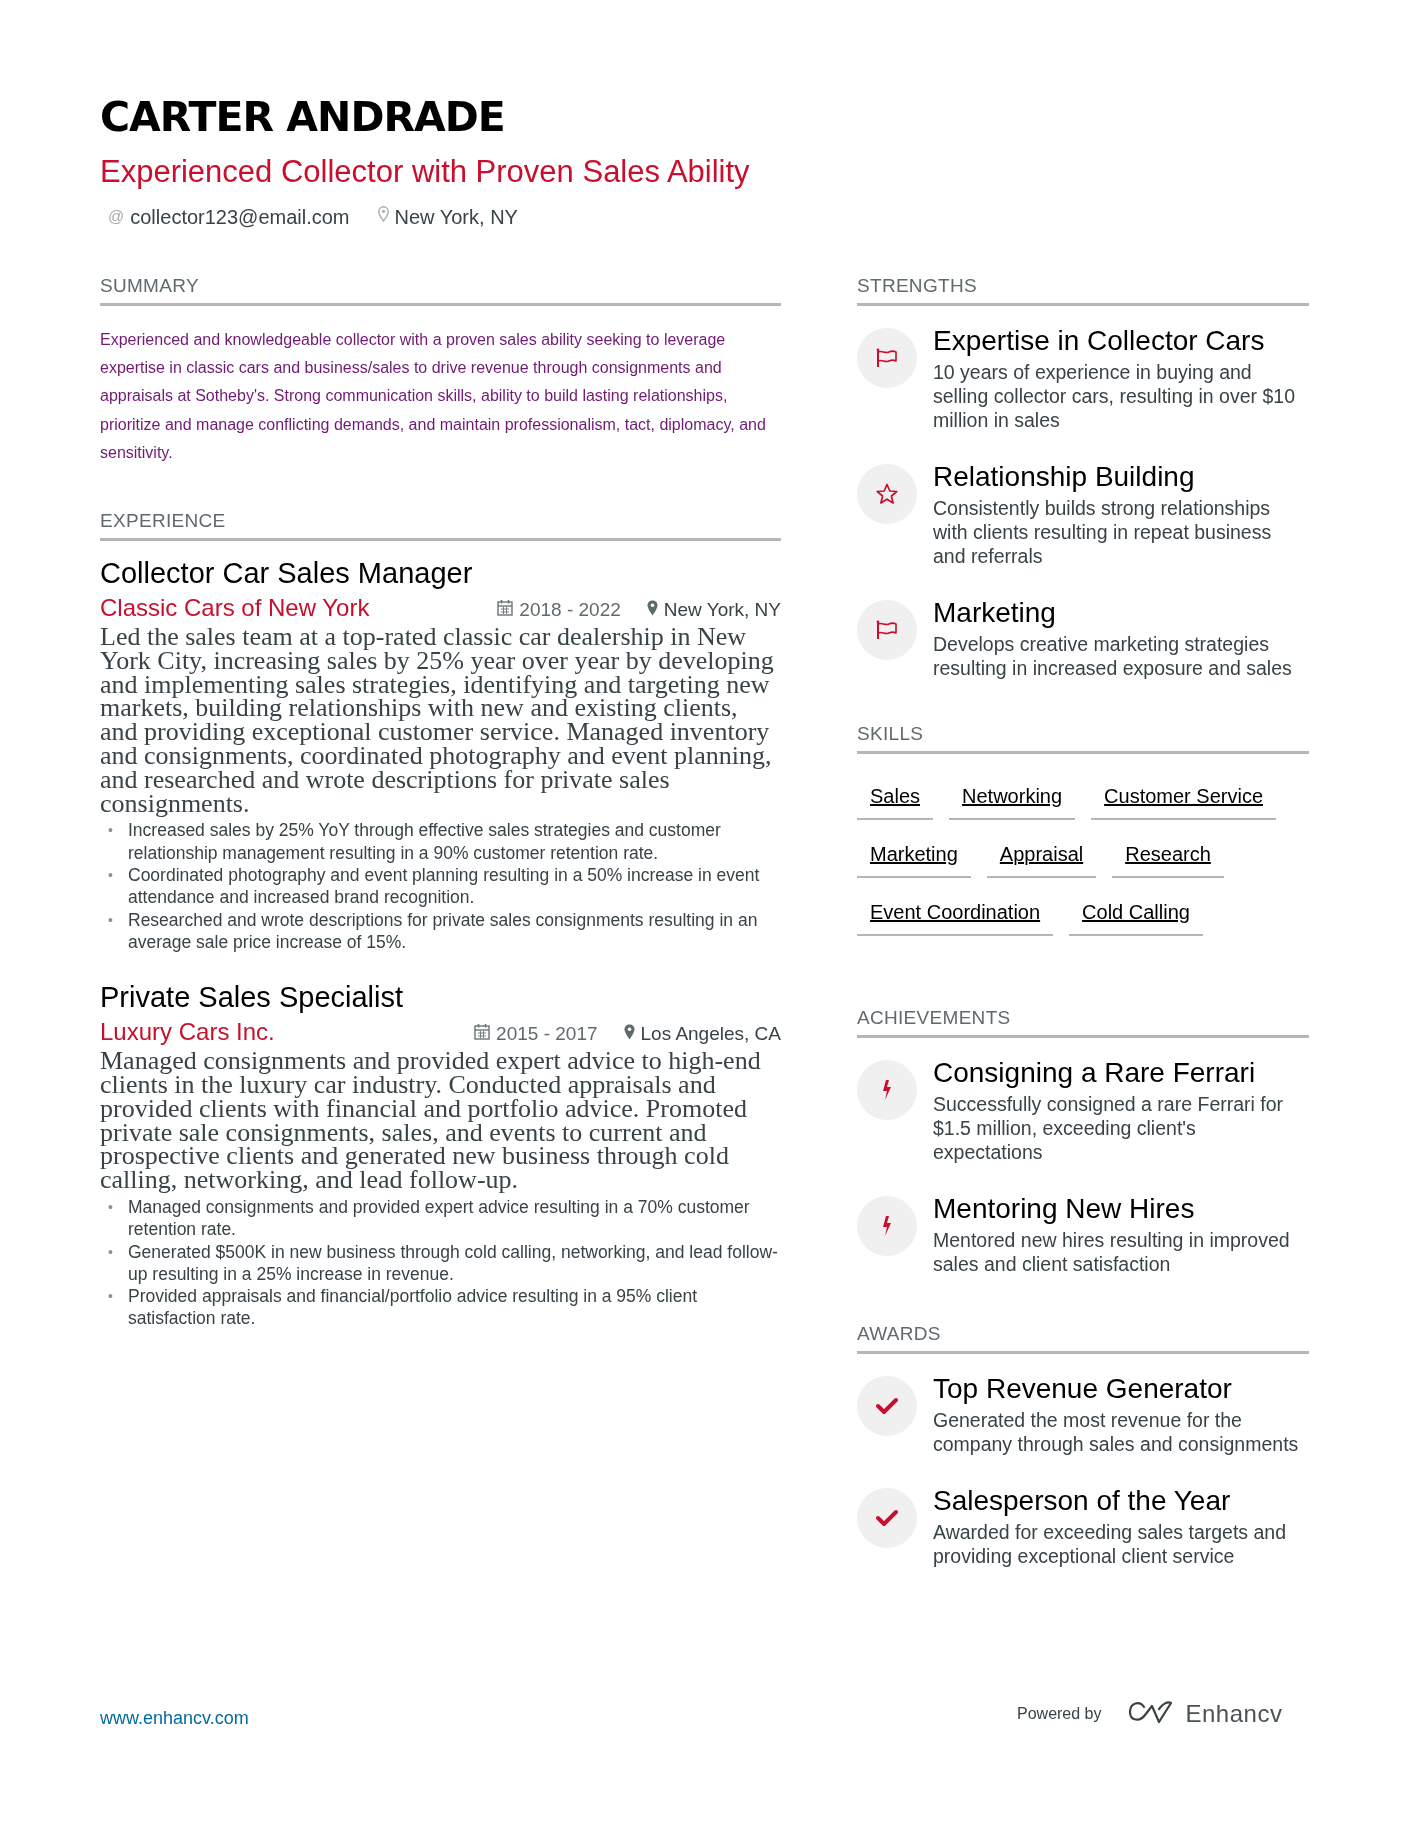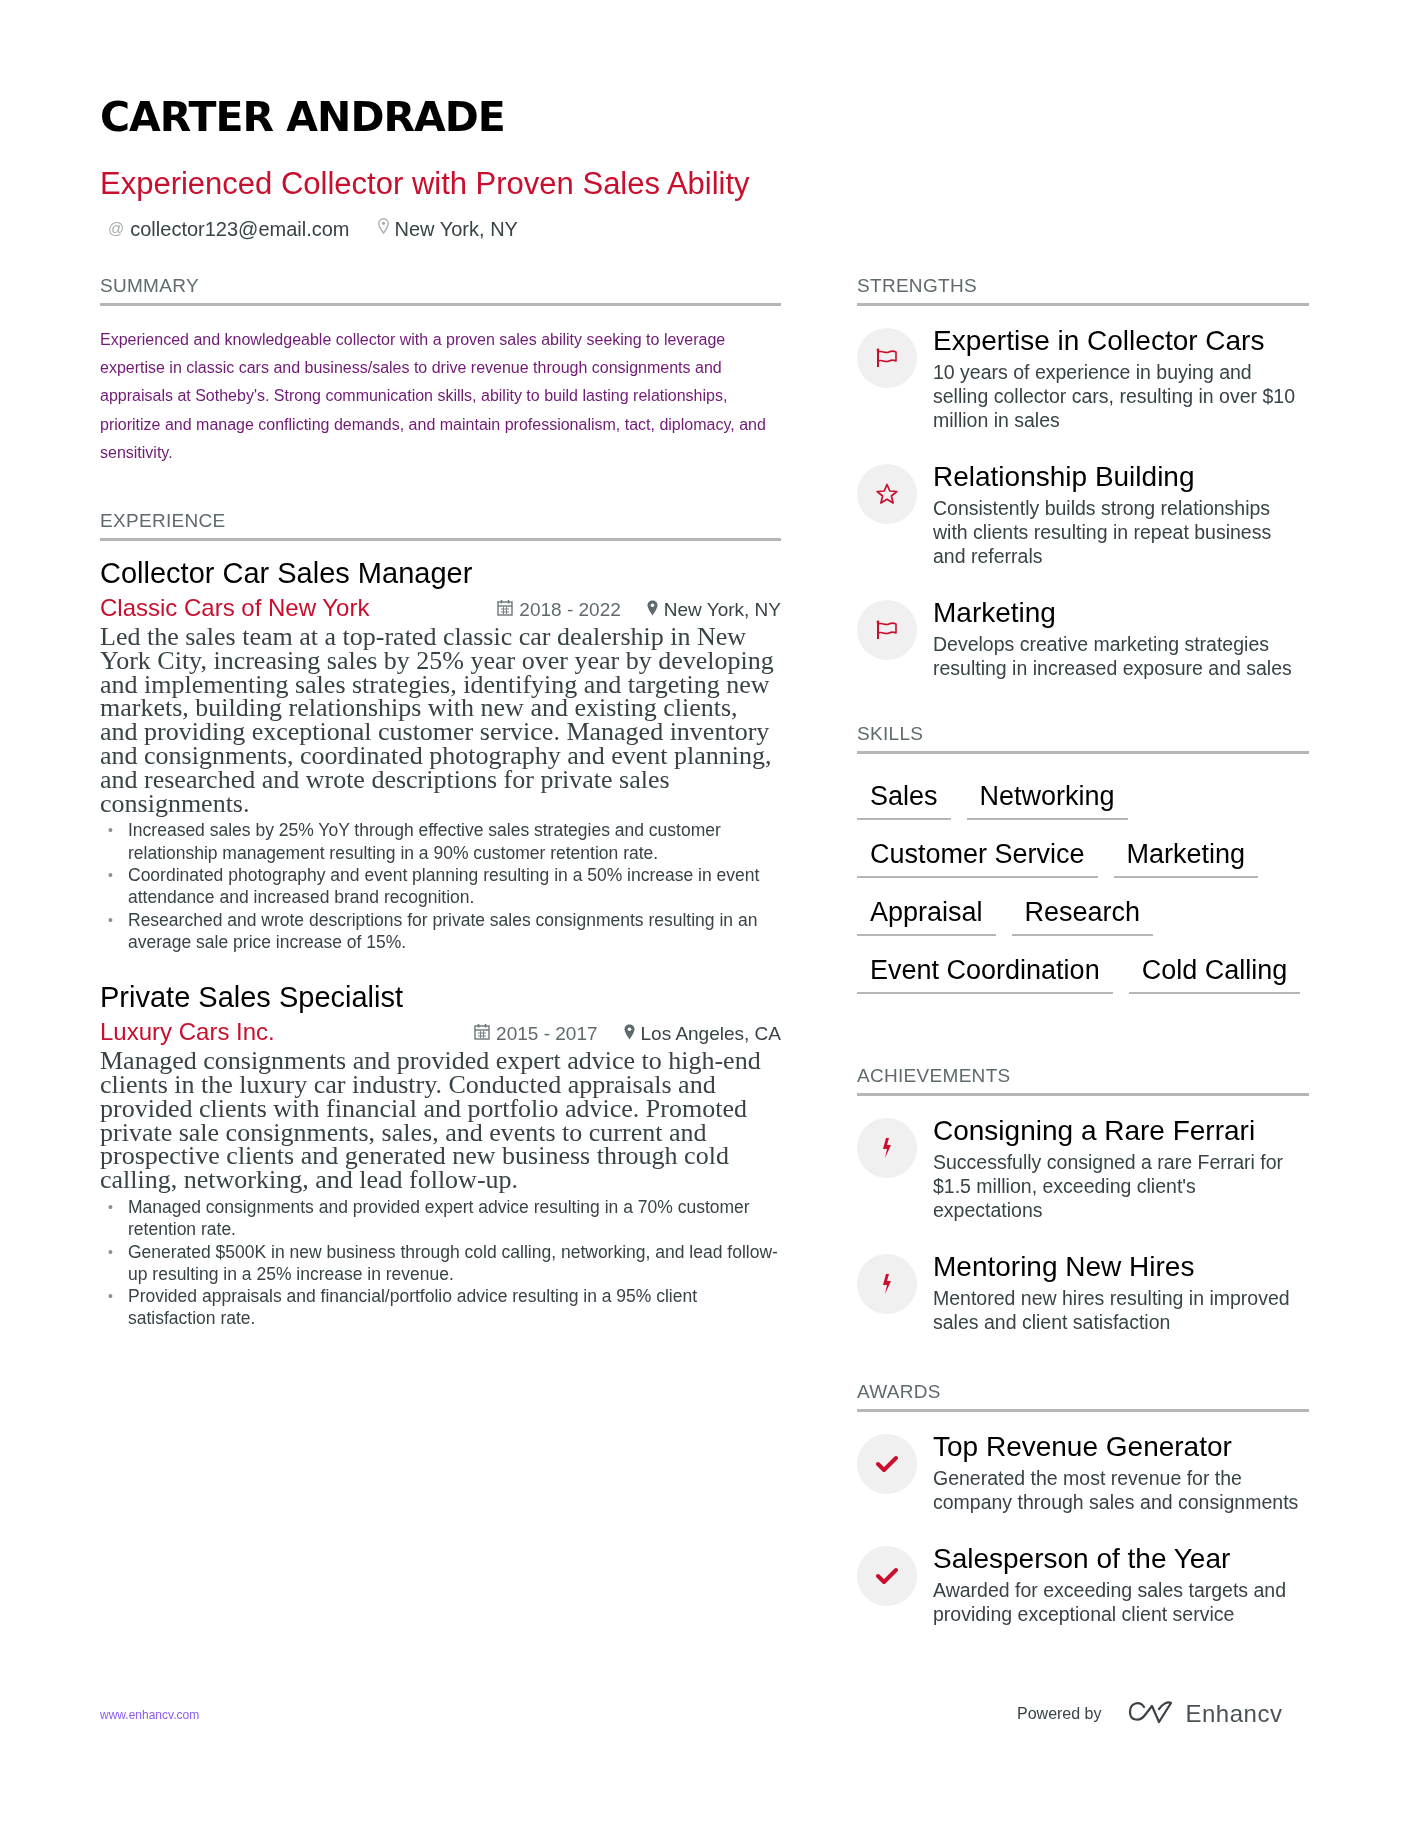--- a/index.html
+++ b/index.html
@@ -1,21 +1,21 @@
 <!DOCTYPE html>
 <html><head>
 <meta charset="utf-8">
 <style>
   * { box-sizing: border-box; margin: 0; padding: 0; }
   html, body { width: 1410px; height: 1826px; background: #ffffff; }
   body { position: relative; font-family: "Liberation Sans", "DejaVu Sans", sans-serif; color: #384347; overflow: hidden; }
 
   .header { position: absolute; left: 100px; top: 84px; width: 1210px; }
   .name { font-family: "DejaVu Sans", sans-serif; font-weight: bold; font-size: 41px; letter-spacing: -1px; color: #000; line-height: 66px; }
-  .subtitle { font-size: 31px; color: #c8102e; line-height: 40px; margin-top: 14px; }
+  .subtitle { font-size: 31px; color: #c8102e; line-height: 40px; margin-top: 2px; }
   .contacts { display: flex; gap: 28px; margin-top: 12px; font-size: 20px; color: #384347; line-height: 26px; padding-left: 8px; }
   .contact { display: flex; align-items: center; gap: 6px; }
   .contact .ico { color: #a8adb0; font-size: 16px; }
 
   .col-left { position: absolute; left: 100px; top: 274px; width: 681px; }
   .col-right { position: absolute; left: 857px; top: 274px; width: 452px; }
 
   .sec-title { font-size: 19px; color: #5f6a6e; letter-spacing: 0.3px; line-height: 24px; text-transform: uppercase; }
   .sec-rule { height: 3px; background: #b4b6b8; margin-top: 5px; }
 
@@ -39,26 +39,26 @@
   .item-list { margin-top: 22px; }
   .item { display: flex; gap: 16px; }
   .item + .item { margin-top: 32px; }
   .item-icon { flex: none; width: 60px; height: 60px; border-radius: 50%; background: #f0f0f0; display: flex; align-items: center; justify-content: center; }
   .item-body { flex: 1; }
   .item-title { font-size: 28px; color: #000; line-height: 30px; margin-top: -2px; }
   .item-desc { font-size: 19.5px; color: #384347; line-height: 24px; margin-top: 4px; }
 
   .skills-section { margin-top: 42px; }
   .skills { display: flex; flex-wrap: wrap; gap: 0 16px; margin-top: 20px; width: 452px; }
-  .skill { font-size: 27px; color: #000; padding: 10px 13px 10px 13px; border-bottom: 2px solid #b4b6b8; margin-bottom: 12px; line-height: 24px; }
+  .skill { font-size: 20px; color: #000; padding: 10px 13px 10px 13px; border-bottom: 2px solid #b4b6b8; margin-bottom: 12px; line-height: 24px; text-decoration: underline; }
 
   .ach-section { margin-top: 58px; }
   .awards-section { margin-top: 46px; }
 
-  .footer-left { position: absolute; left: 100px; top: 1708px; font-size: 12px; color: #8b5cf6; }
+  .footer-left { position: absolute; left: 100px; top: 1708px; font-size: 18px; color: #0369a1; }
   .footer-right { position: absolute; left: 1017px; top: 1700px; display: flex; align-items: center; gap: 26px; text-align: center; }
   .powered { font-size: 16px; color: #384347; }
   .brand { display: flex; align-items: center; gap: 12px; }
   .brand-name { font-size: 24px; color: #4a5256; letter-spacing: 0.5px; }
 </style>
 </head>
 <body>
 
 <div class="header">
   <div class="name">CARTER ANDRADE</div>

